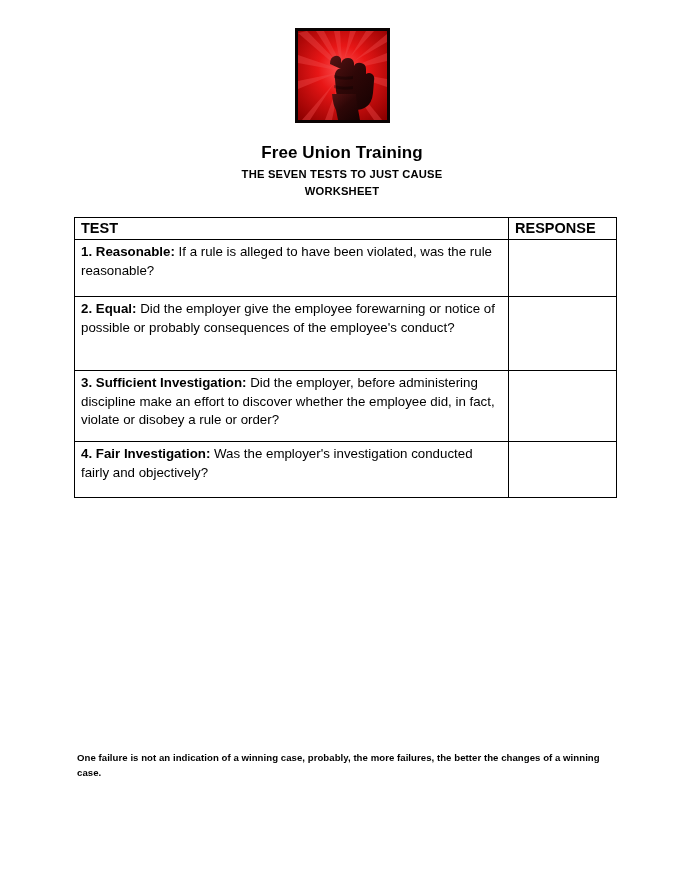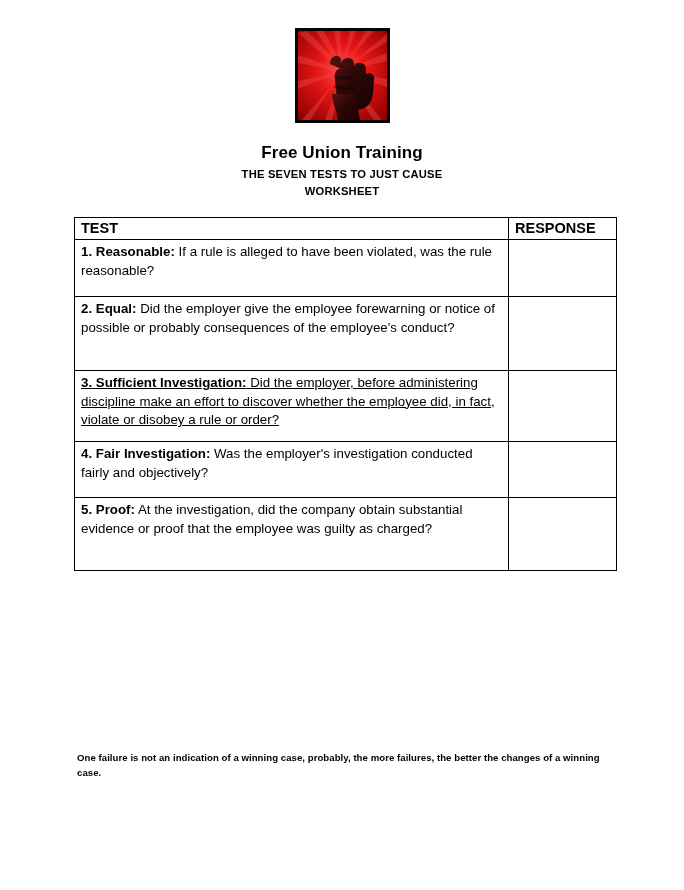--- a/index.html
+++ b/index.html
@@ -94,21 +94,21 @@
     font-weight: bold;
   }
   .test-cell .body {
     font-weight: normal;
   }
   .resp-cell { }
 
   
   .r1 { height: 48px; }
   .r2 { height: 65px; }
-  .r3 { height: 62px; text-decoration: underline; }
+  .r3 { height: 62px; }
   .r4 { height: 47px; }
   .r5 { height: 64px; }
   .r6 { height: 62px; }
   .r7 { height: 72px; }
 
   
   #footnote {
     position: absolute;
     left: 77px;
     top: 750px;
@@ -209,24 +209,16 @@
       <td class="resp-cell r3"></td>
     </tr>
     <tr>
       <td class="test-cell r4">
         <span class="lead">4.</span>
         <span class="lead">Fair Investigation:</span>
         <span class="body">Was the employer's investigation conducted fairly and objectively?</span>
       </td>
       <td class="resp-cell r4"></td>
     </tr>
-    <tr>
-      <td class="test-cell r5">
-        <span class="lead">5.</span>
-        <span class="lead">Proof:</span>
-        <span class="body">At the investigation, did the company obtain substantial evidence or proof that the employee was guilty as charged?</span>
-      </td>
-      <td class="resp-cell r5"></td>
-    </tr>
   </tbody>
 </table>
 
 <div id="footnote">One failure is not an indication of a winning case, probably, the more failures, the better the changes of a winning case.</div>
 
 </body></html>

